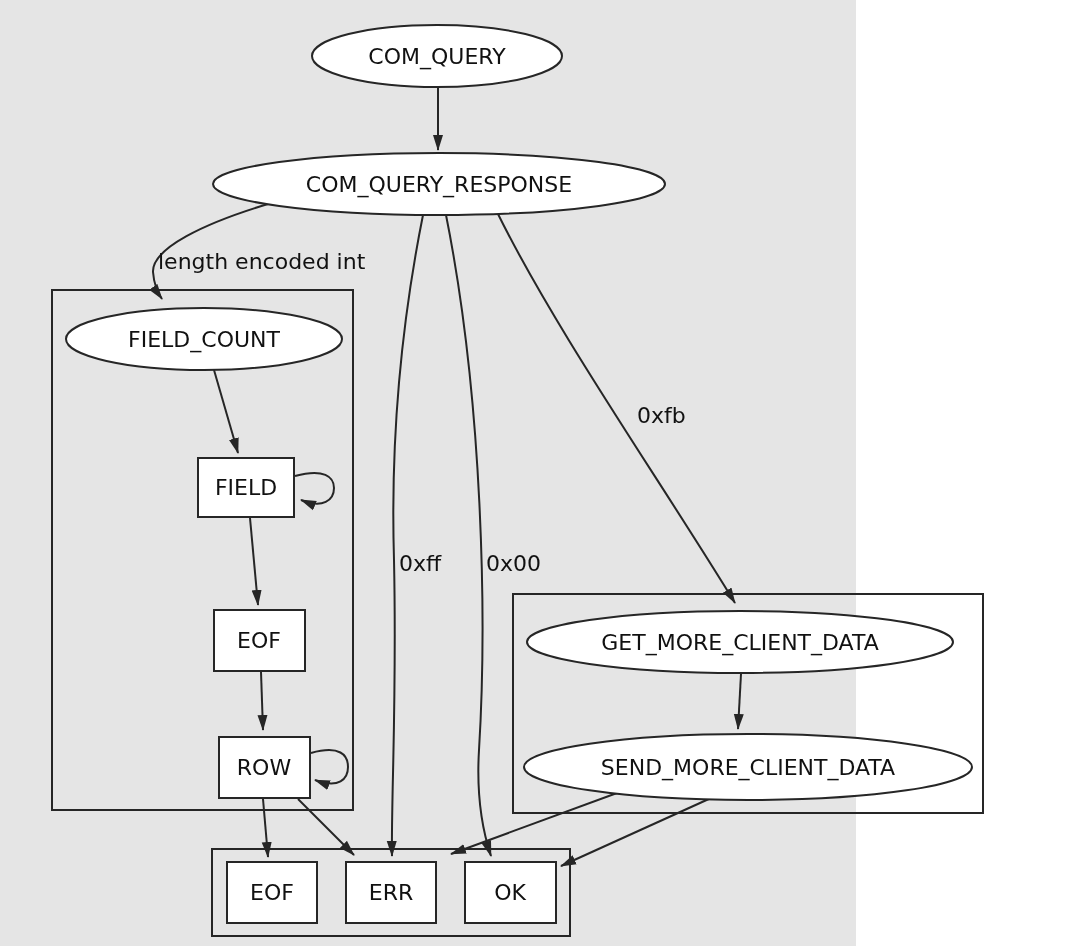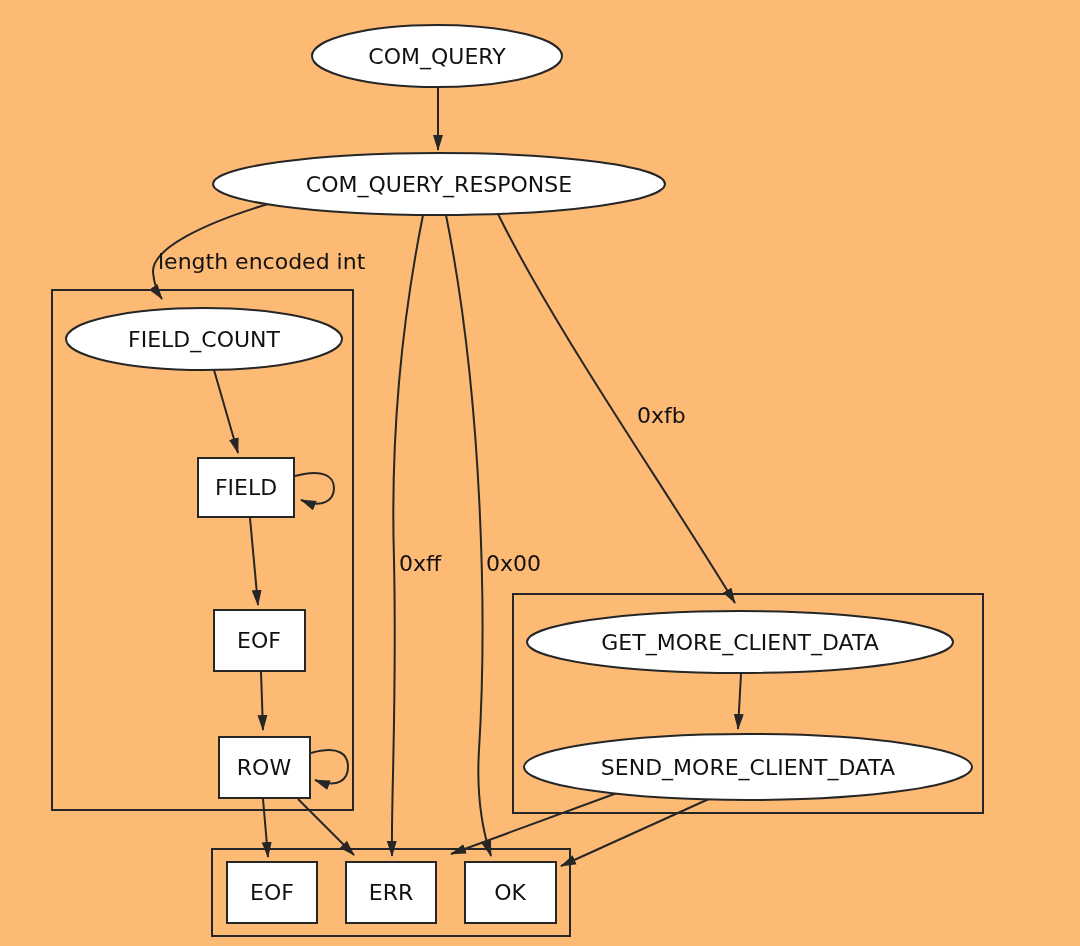--- a/index.html
+++ b/index.html
@@ -6,23 +6,23 @@
     margin: 0;
     padding: 0;
     background: #ffffff;
     width: 1080px;
     height: 946px;
     overflow: hidden;
     font-family: "DejaVu Sans", "Liberation Sans", sans-serif;
   }
   .diagram-wrap {
     position: relative;
-    width: 1080px;
+    width: 856px;
     height: 946px;
-    background: #fdba74;
+    background: #e5e5e5;
   }
   svg { display: block; }
   .node-shape {
     fill: #ffffff;
     stroke: #262626;
     stroke-width: 2;
   }
   .cluster-box {
     fill: none;
     stroke: #262626;

